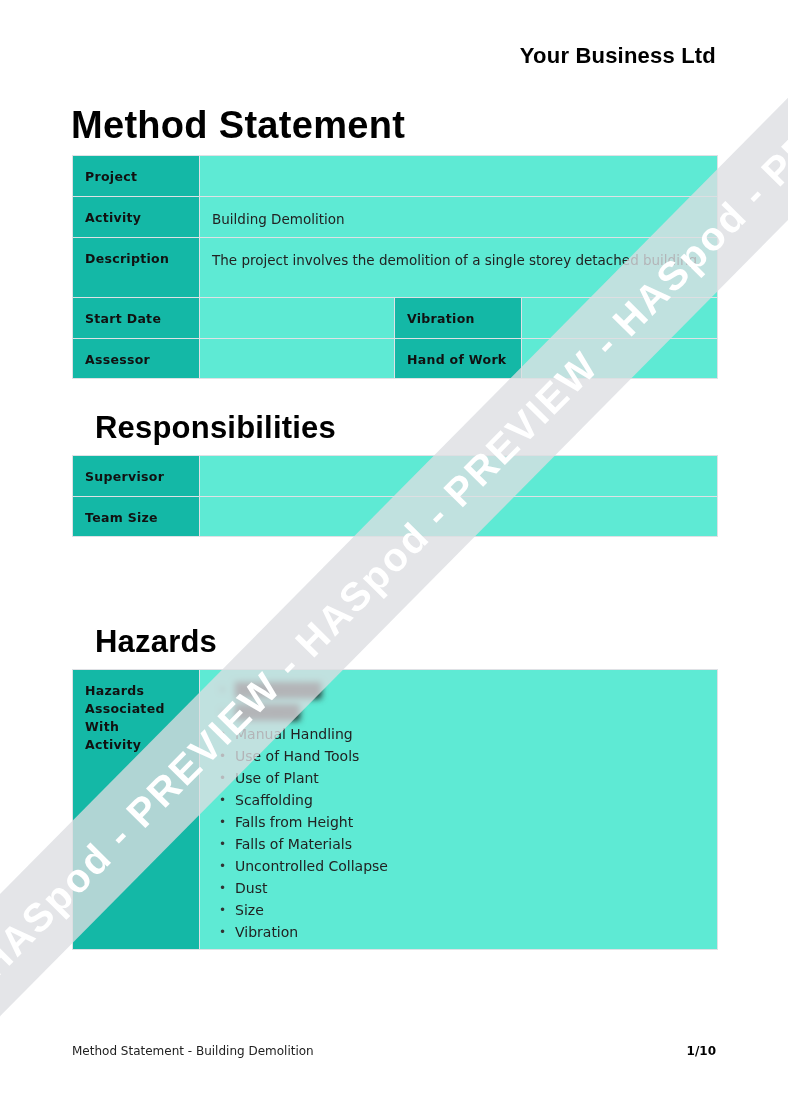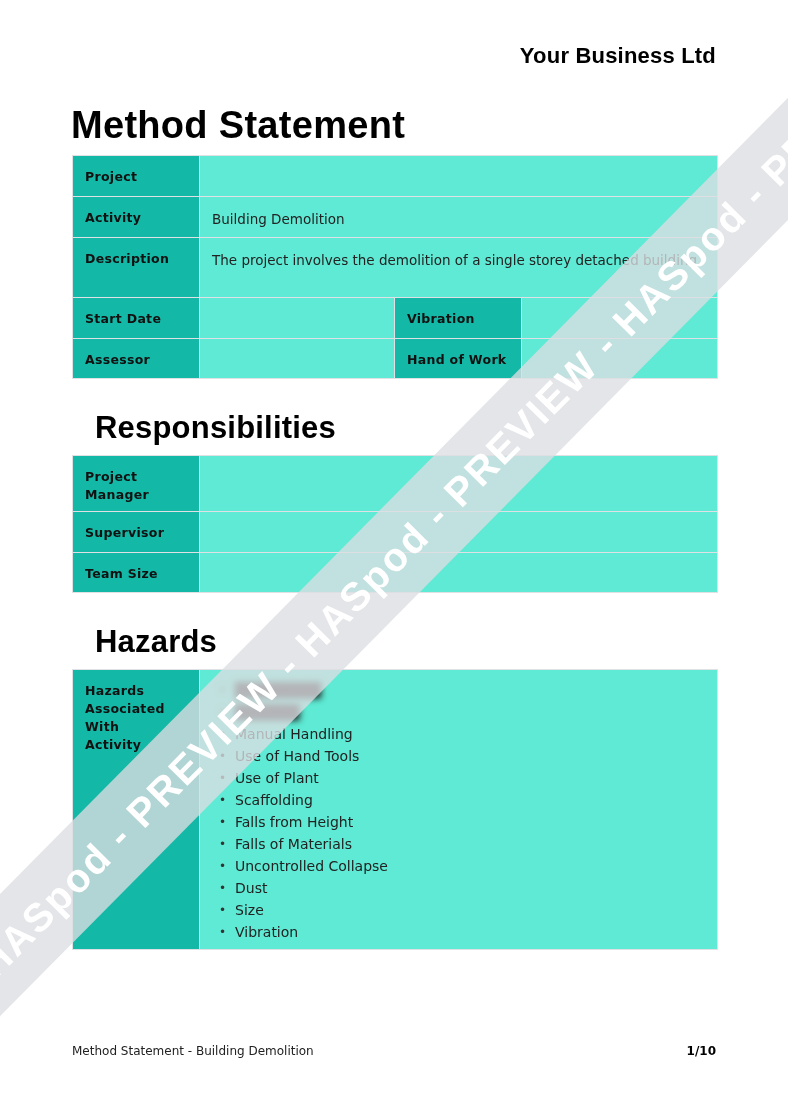--- a/index.html
+++ b/index.html
@@ -115,24 +115,20 @@
   </table>
 
 <div class="h2" style="top:410px;">Responsibilities</div>
 
 <table class="grid" style="top:455px;">
   <colgroup>
       <col style="width:127px">
       <col style="width:518px">
     </colgroup>
   <tbody>
-      <tr style="height:56px;">
-    <td class="lbl" style="padding-right:40px;">Project Manager</td>
-    <td class="val"></td>
-  </tr>
   <tr style="height:41px;">
     <td class="lbl">Supervisor</td>
     <td class="val"></td>
   </tr>
   <tr style="height:40px;">
     <td class="lbl">Team Size</td>
     <td class="val"></td>
   </tr>
 </tbody>
   </table>

